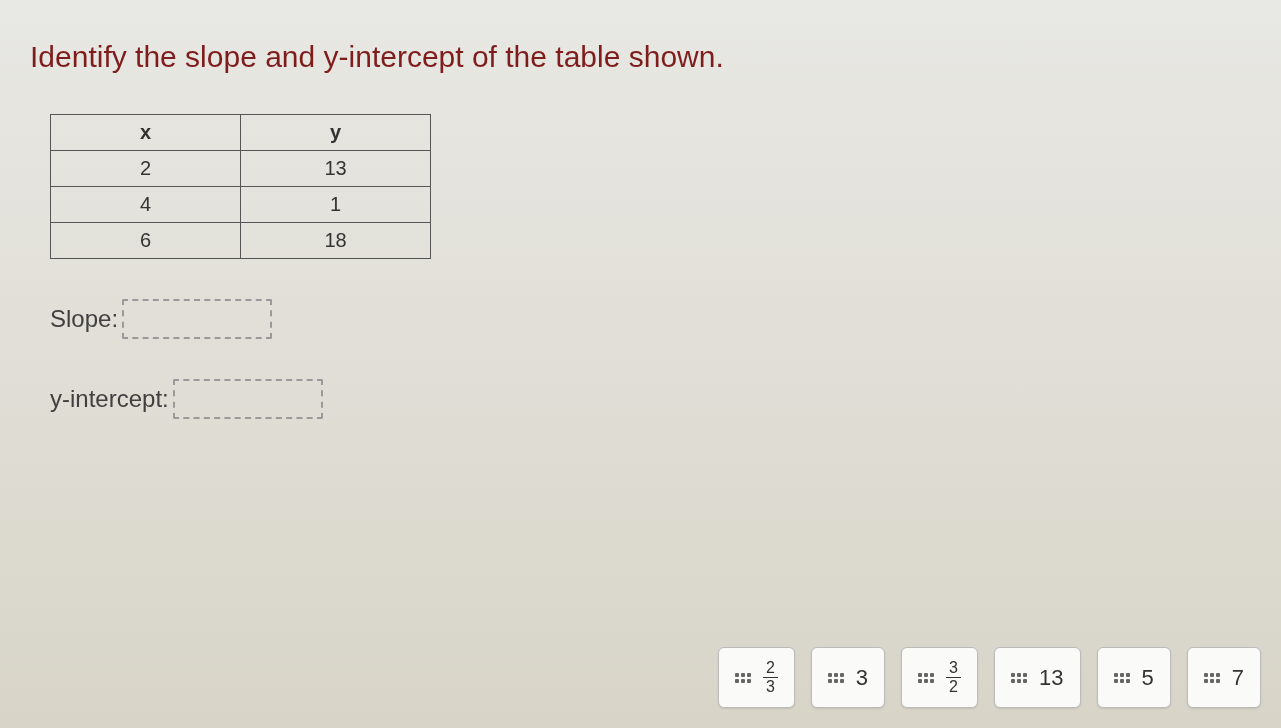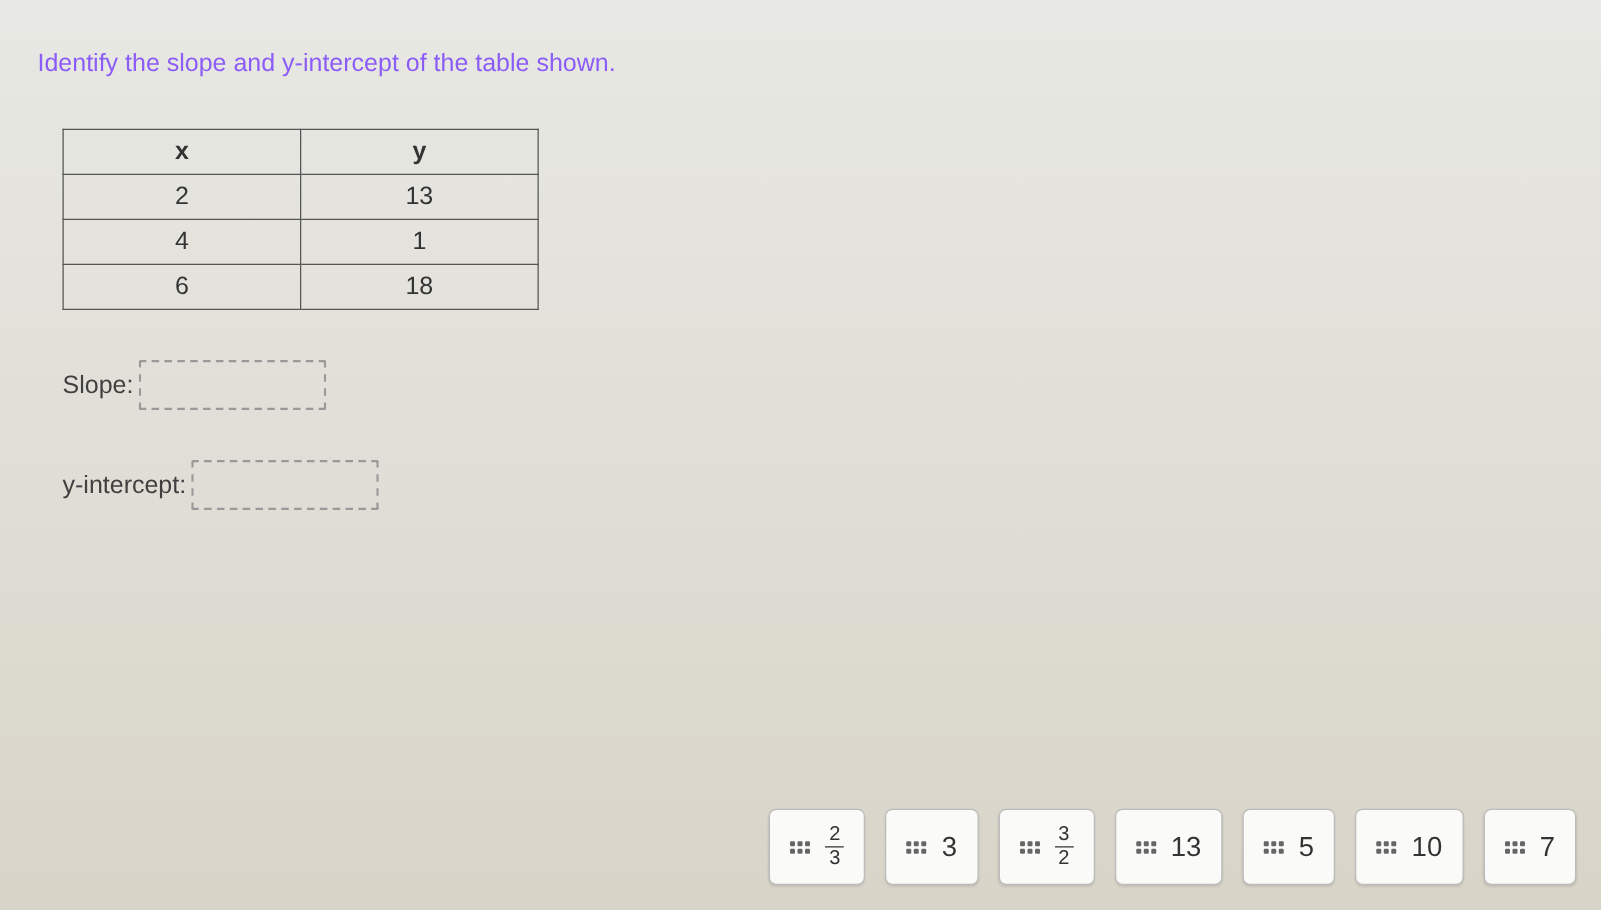--- a/index.html
+++ b/index.html
@@ -10,22 +10,22 @@
     body {
       font-family: Arial, sans-serif;
       background: linear-gradient(to bottom, #e8e8e4 0%, #d8d4c8 100%);
       width: 1281px;
       height: 728px;
       padding: 20px 30px;
       position: relative;
       color: #333;
     }
     .question-text {
-      font-size: 20px;
-      color: #8b5cf6;
+      font-size: 30px;
+      color: #7f1d1d;
       margin-top: 20px;
       margin-bottom: 40px;
     }
     .data-table {
       border-collapse: collapse;
       margin-left: 20px;
       margin-bottom: 40px;
     }
     .data-table th,
     .data-table td {
@@ -39,21 +39,21 @@
     .data-table th {
       font-weight: bold;
     }
     .answer-row {
       display: flex;
       align-items: center;
       margin-left: 20px;
       margin-bottom: 40px;
     }
     .answer-label {
-      font-size: 20px;
+      font-size: 24px;
       color: #404040;
       margin-right: 4px;
     }
     .drop-zone {
       width: 150px;
       height: 40px;
       border: 2px dashed #999;
       border-radius: 2px;
     }
     .answer-choices {
@@ -210,26 +210,15 @@
   </div>
   <div class="choice">
     <div class="drag-handle">
         <span></span>
         <span></span>
         <span></span>
         <span></span>
         <span></span>
         <span></span>
       </div>
-    <span>10</span>
-  </div>
-  <div class="choice">
-    <div class="drag-handle">
-        <span></span>
-        <span></span>
-        <span></span>
-        <span></span>
-        <span></span>
-        <span></span>
-      </div>
     <span>7</span>
   </div>
 </div>
 
 </body></html>

